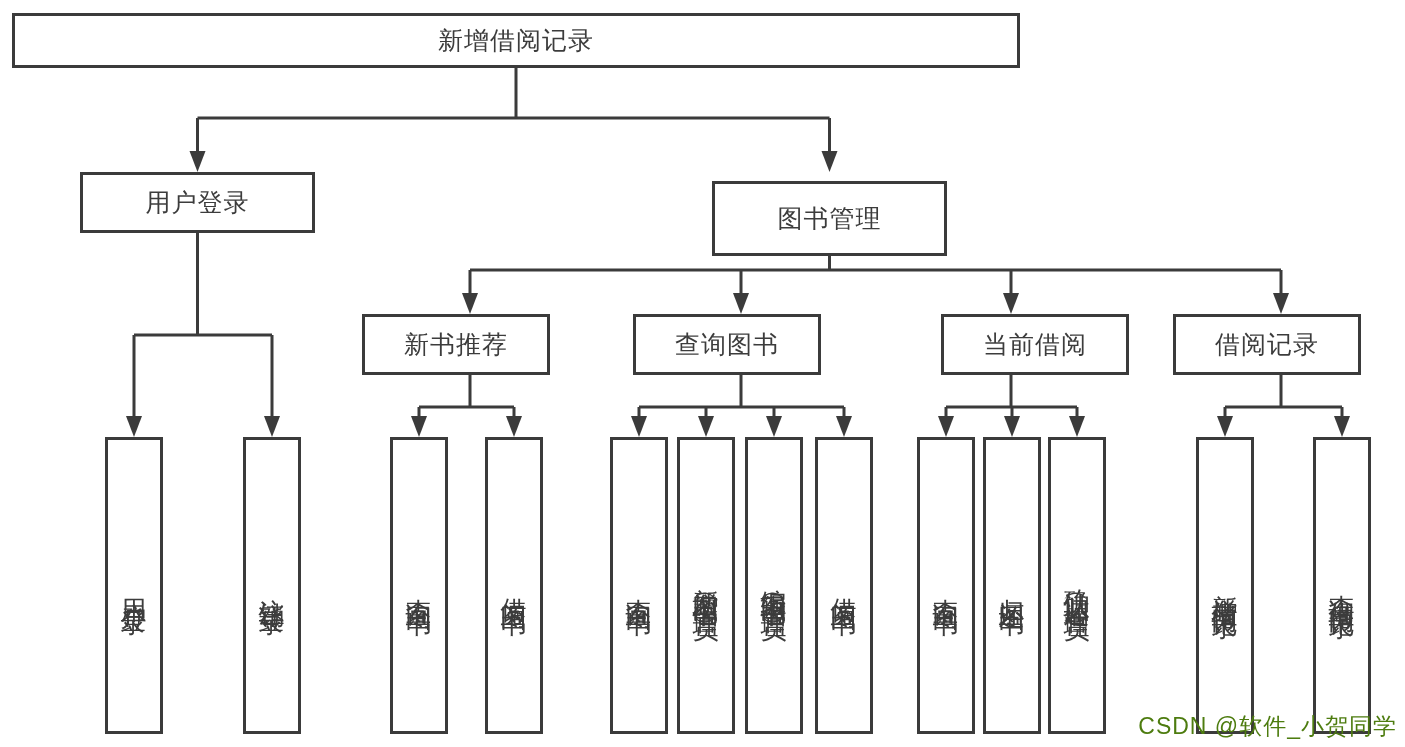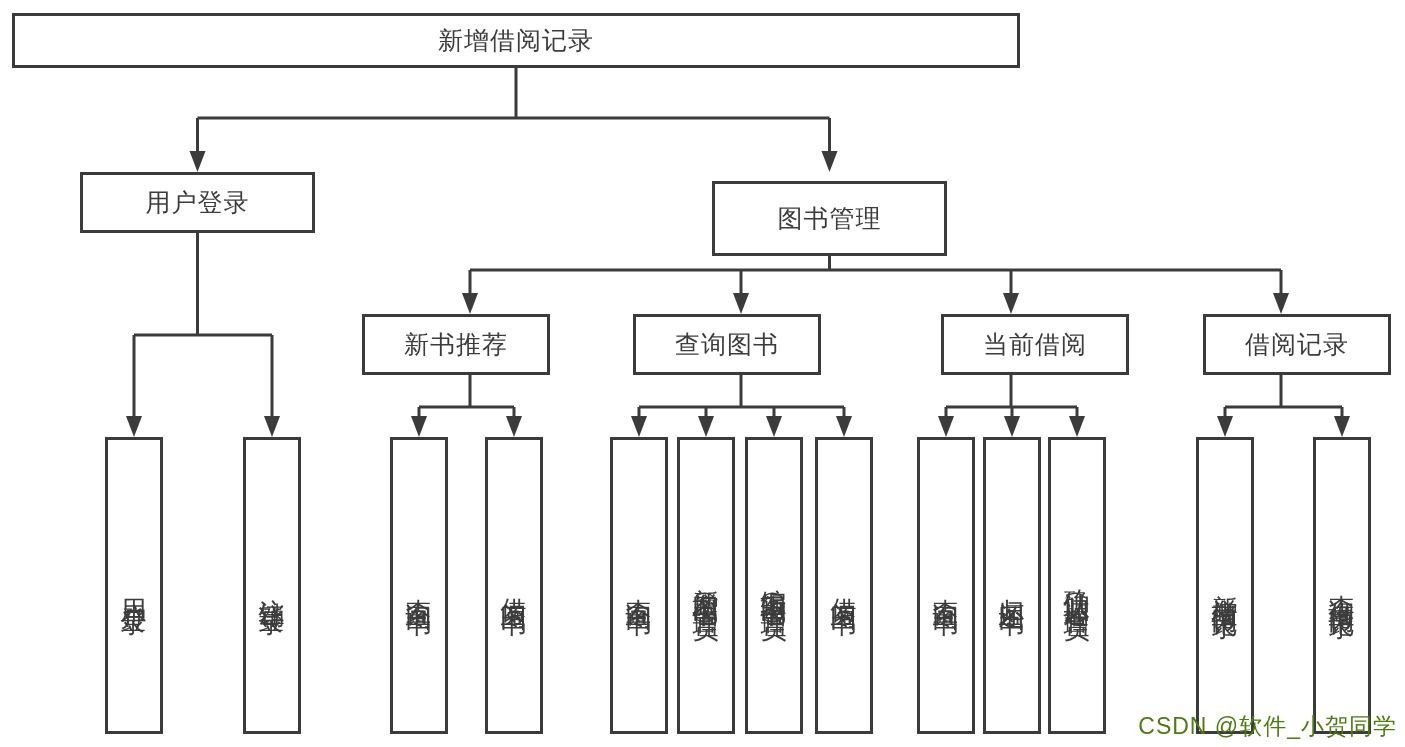--- a/index.html
+++ b/index.html
@@ -30,21 +30,21 @@
     line-height: 1;
   }
   .h-node { font-size: 25px; letter-spacing: 1px; }
   .root-node  { left: 12px;  top: 13px;  width: 1008px; height: 55px; }
   .l2-a { left: 80px;  top: 172px; width: 235px; height: 61px; }
   .l2-b { left: 712px; top: 181px; width: 235px; height: 75px; }
   .l3 { top: 314px; width: 188px; height: 61px; }
   .l3-0 { left: 362px; }
   .l3-1 { left: 633px; }
   .l3-2 { left: 903px; margin-left: 38px; }
-  .l3-3 { left: 1203px; }
+  .l3-3 { left: 1173px; }
   .leaf {
     top: 437px; width: 58px; height: 297px;
     writing-mode: vertical-rl;
     font-size: 26px;
     letter-spacing: 4px;
   }
   .lf-0  { left: 105px; }
   .lf-1  { left: 243px; }
   .lf-2  { left: 390px; }
   .lf-3  { left: 485px; }

